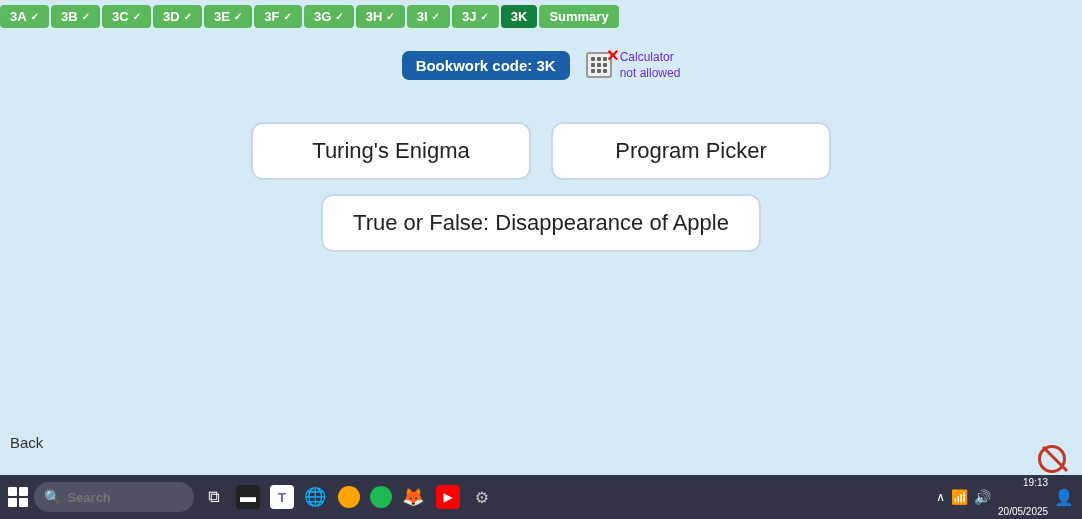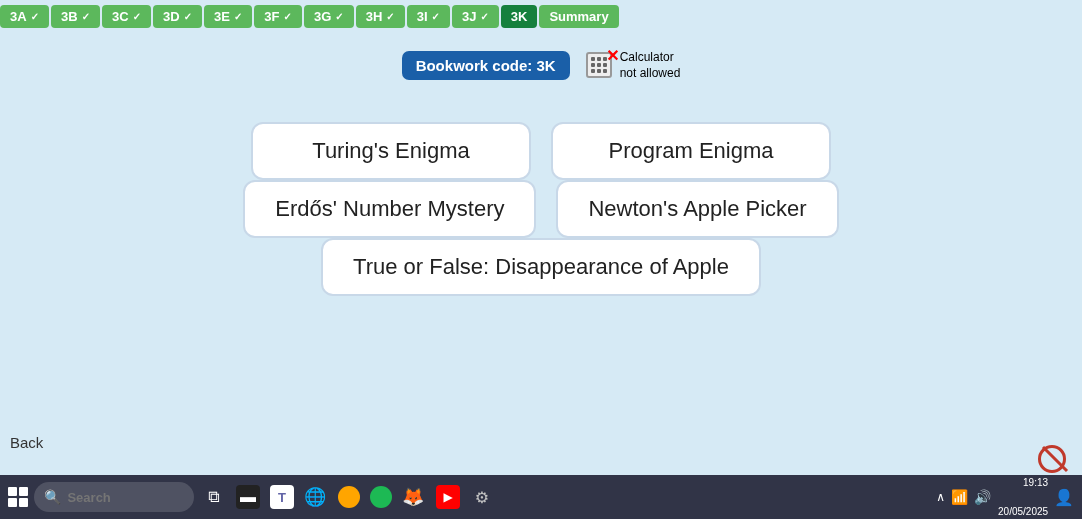--- a/index.html
+++ b/index.html
@@ -113,29 +113,30 @@
       font-size: 16px;
       font-weight: bold;
       line-height: 1;
     }
 
     .calc-label {
       display: flex;
       flex-direction: column;
       font-size: 12px;
       line-height: 1.3;
-      color: #000000;
+      color: #6d28d9;
       justify-content: space-between;
     }
 
     
     .options-container {
       display: flex;
       flex-direction: column;
       align-items: center;
+      gap: 14px;
       padding: 17px 60px;
       margin-top: 24px;
     }
 
     .options-row {
       display: flex;
       gap: 20px;
       justify-content: center;
     }
 
@@ -352,25 +353,21 @@
     <div class="calc-label">
       <span>Calculator</span>
       <span>not allowed</span>
     </div>
   </div>
 </div>
 
 <div class="options-container">
   <div class="options-row">
     <button class="option-btn">Turing's Enigma</button>
-    <button class="option-btn">Program Enigma</button>
-  </div>
-  <div class="options-row">
-    <button class="option-btn">Erdős' Number Mystery</button>
-    <button class="option-btn">Newton's Apple Picker</button>
+    <button class="option-btn">Program Picker</button>
   </div>
   <div class="options-row">
     <button class="option-btn wide">True or False: Disappearance of Apple</button>
   </div>
 </div>
 
 <div class="back-btn">Back</div>
 
 <div class="no-symbol">
   <div class="no-circle">

